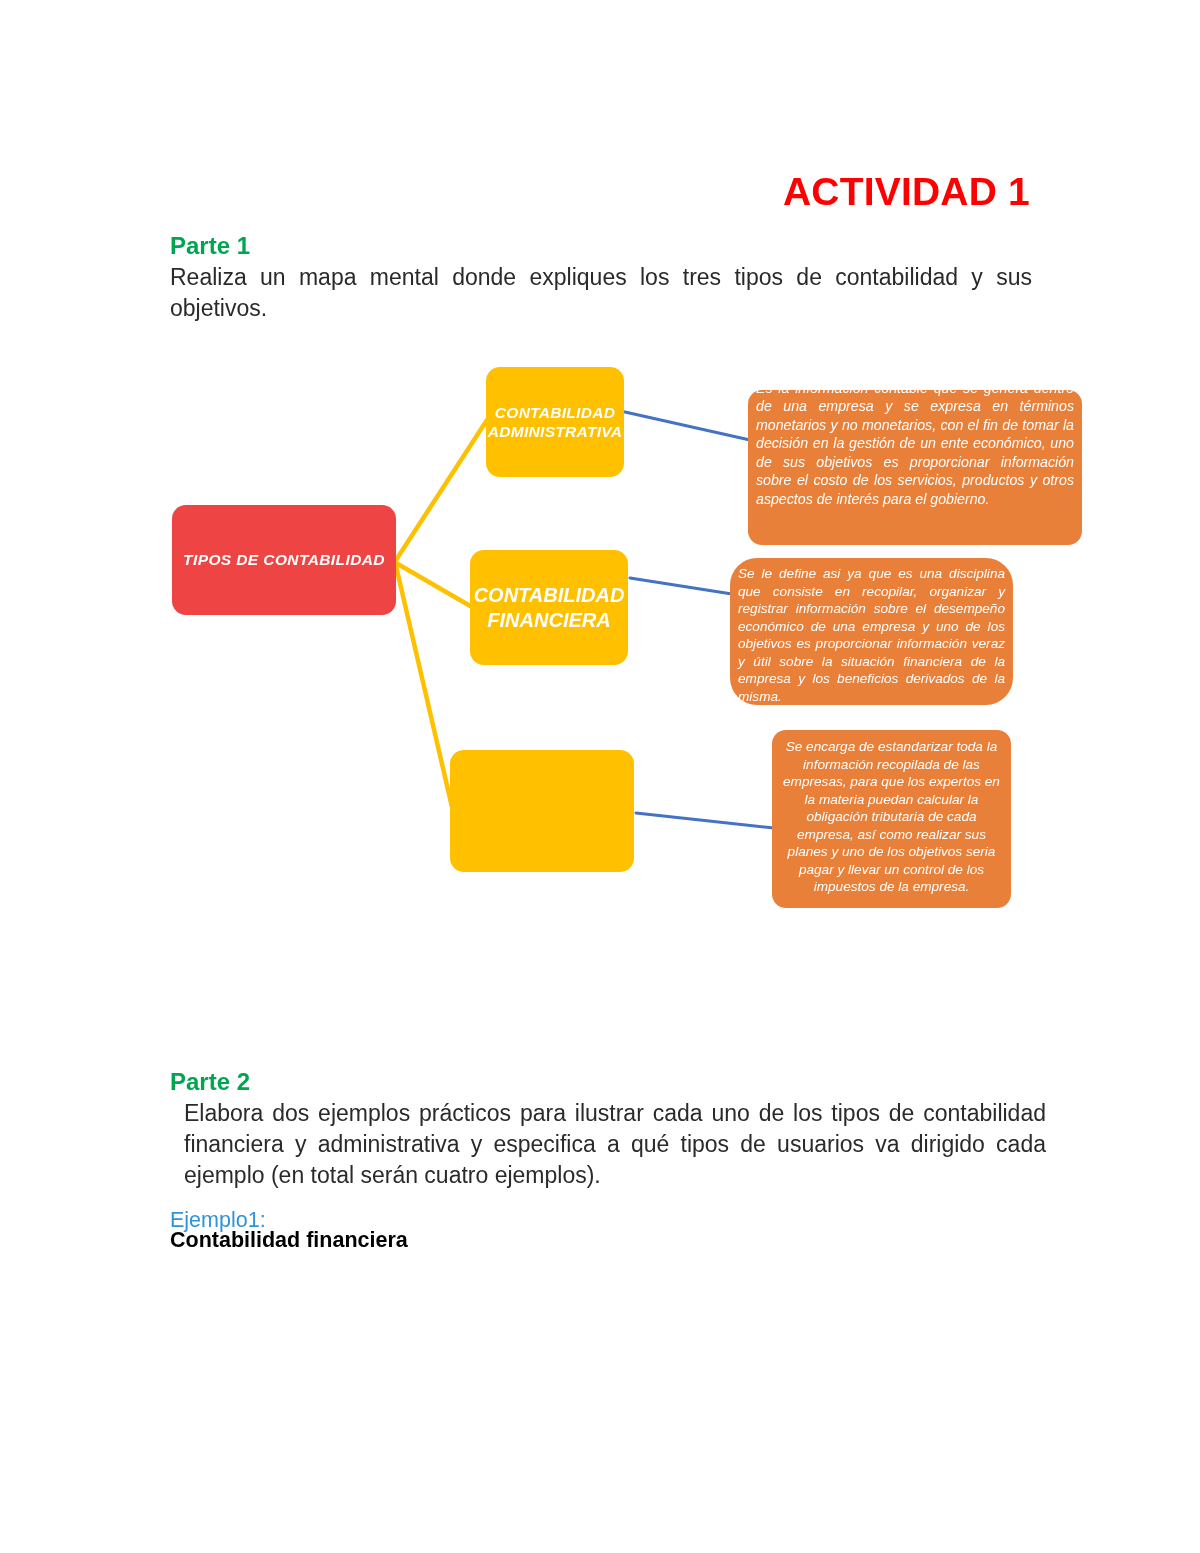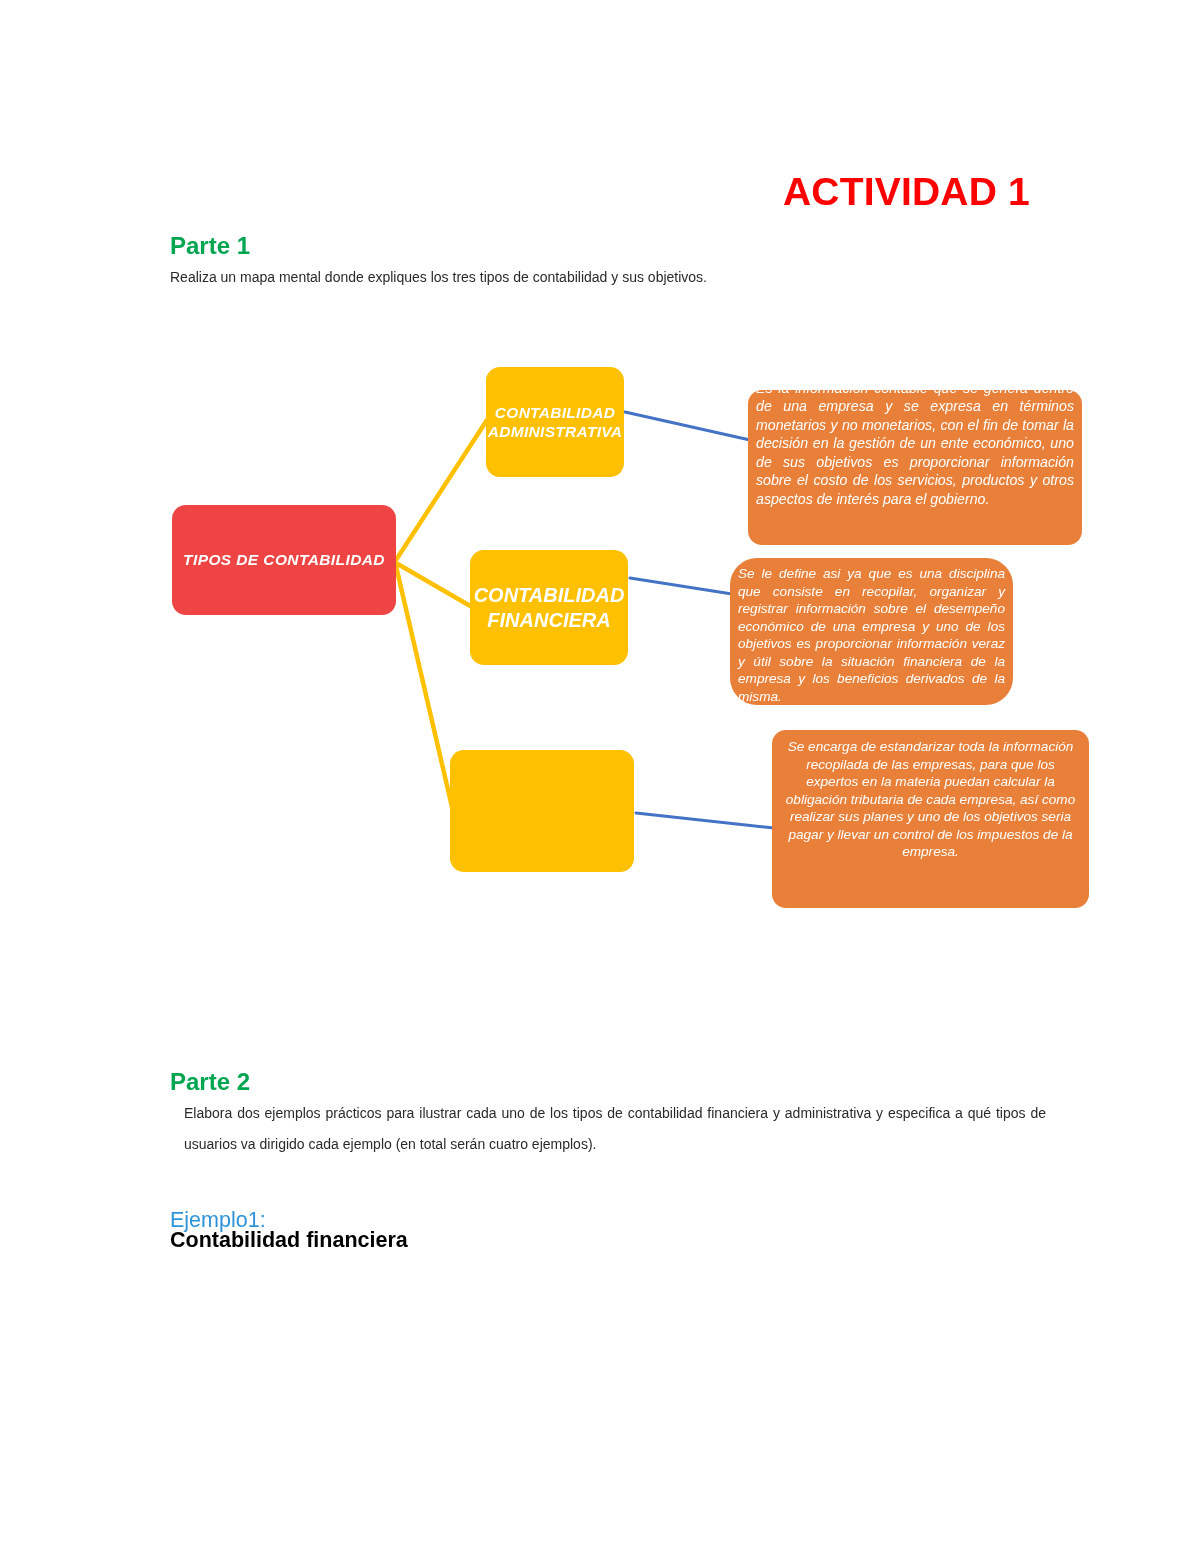--- a/index.html
+++ b/index.html
@@ -37,21 +37,21 @@
     position: absolute;
     left: 170px;
     font-size: 24px;
     font-weight: bold;
     color: #00a550;
   }
   .body-par {
     position: absolute;
     left: 170px;
     width: 862px;
-    font-size: 14px;
+    font-size: 23px;
     line-height: 31px;
     color: #2a2a2a;
     text-align: justify;
   }
   .bold-head {
     position: absolute;
     left: 170px;
     font-size: 21.5px;
     font-weight: bold;
     color: #000000;
@@ -124,21 +124,21 @@
   #node-fin    { left: 470px; top: 550px; width: 158px; height: 115px;
                  font-size: 20px; }
   #node-fiscal { left: 450px; top: 750px; width: 184px; height: 122px; }
 
   #desc-admin  { left: 748px; top: 390px; width: 334px; height: 155px;
                  text-align: justify; font-size: 14.2px; line-height: 1.30;
                  padding: 0 8px; }
   #desc-admin .txt { display: block; margin-top: -11px; }
   #desc-fin    { left: 730px; top: 558px; width: 283px; height: 147px;
                  text-align: justify; padding: 7px 8px 0 8px; border-radius: 27px; }
-  #desc-fiscal { left: 772px; top: 730px; width: 317px; height: 178px;
+  #desc-fiscal { left: 772px; top: 730px; width: 239px; height: 178px;
                  text-align: center; padding: 8px 10px 0 10px; }
 </style>
 </head>
 <body>
 
 <div id="page">
 
   <div class="doc-title">ACTIVIDAD 1</div>
 
   <div class="part-heading" id="p1-head">Parte 1</div>

